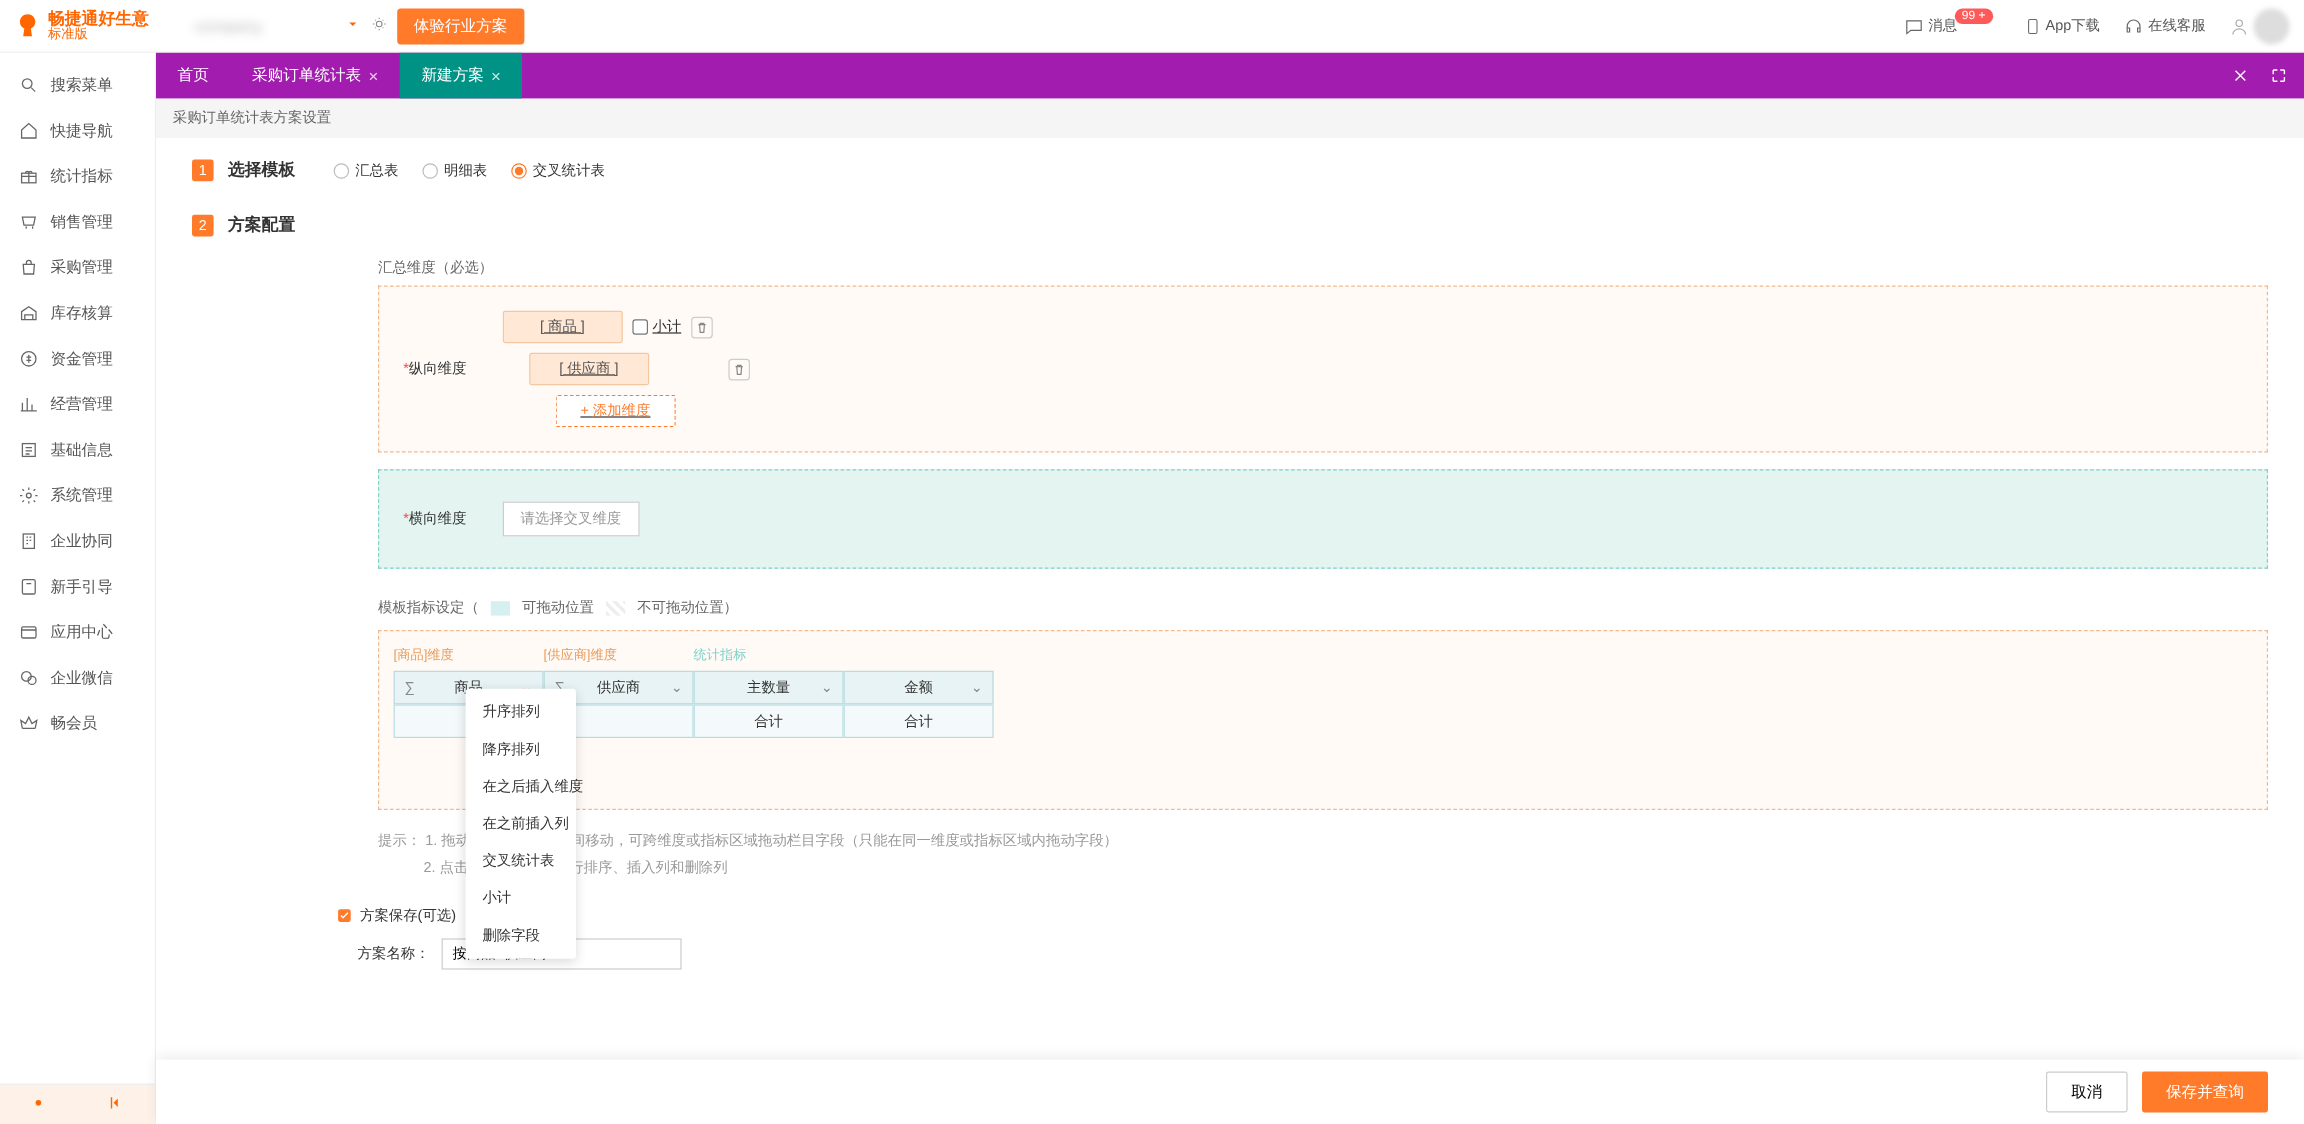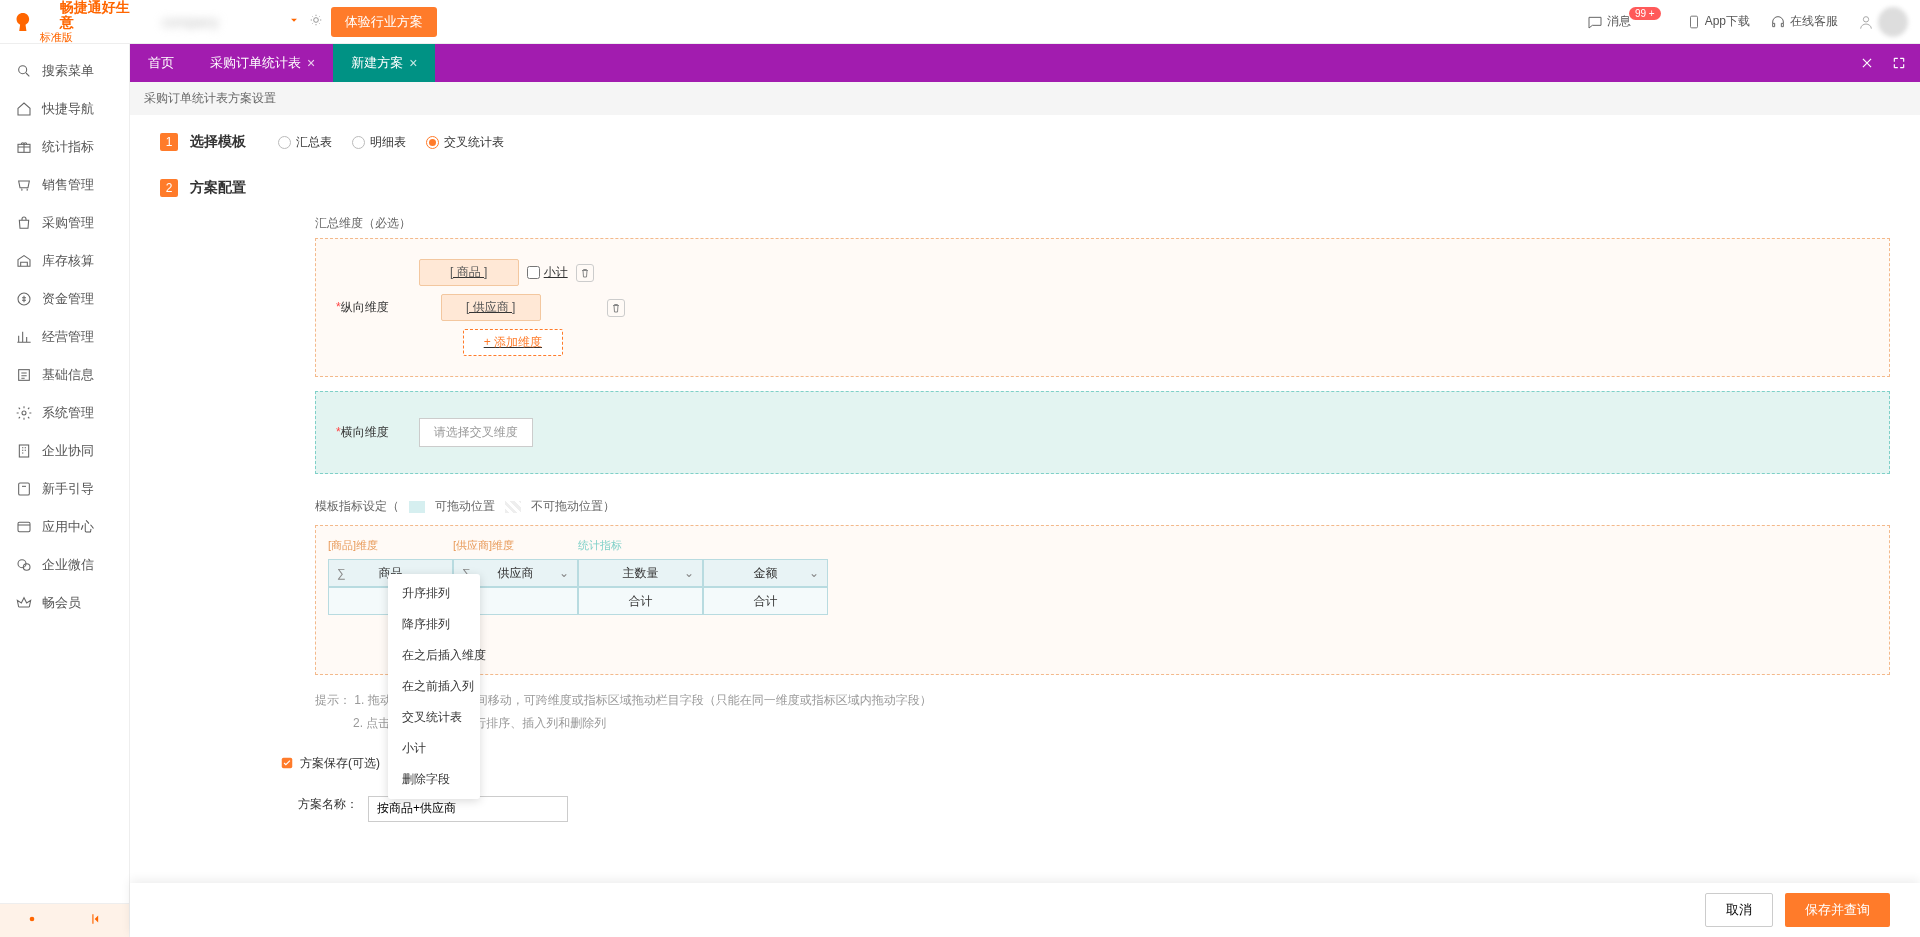--- a/index.html
+++ b/index.html
@@ -1,21 +1,21 @@
 <!DOCTYPE html>
 <html><head>
 <meta charset="utf-8">
 <style>
 * { box-sizing: border-box; margin: 0; padding: 0; }
 body { font-family: "Microsoft YaHei", Arial, sans-serif; font-size: 13px; color: #333; background: #fff; }
 
 
 .top-header { display: flex; align-items: center; height: 44px; padding: 0 12px; border-bottom: 1px solid #eee; }
 .logo-area { display: flex; align-items: center; gap: 6px; width: 130px; }
-.logo-text { color: #f60; font-weight: bold; font-size: 14px; margin-left: 20px; }
+.logo-text { color: #f60; font-weight: bold; font-size: 14px; }
 .logo-sub { color: #f60; font-size: 11px; }
 .logo-col { display: flex; flex-direction: column; line-height: 1.1; }
 .company-sel { display: flex; align-items: center; margin-left: 10px; gap: 8px; }
 .company-name { color: #bbb; filter: blur(4px); font-size: 14px; padding: 0 60px 0 10px;}
 .gear-icon svg, .chev-icon svg { width: 14px; height: 14px; }
 .btn-orange { background: #ff7b2a; color: #fff; border: none; border-radius: 3px; padding: 6px 14px; font-size: 13px; cursor: pointer; }
 .top-right { margin-left: auto; display: flex; align-items: center; gap: 20px; }
 .tr-item { display: flex; align-items: center; gap: 4px; font-size: 12px; color: #555; cursor: pointer; }
 .badge { background: #ff5a5a; color: #fff; font-size: 10px; border-radius: 10px; padding: 1px 6px; position: relative; top:-8px; left:-6px;}
 .avatar { width: 30px; height: 30px; border-radius: 50%; background: #ddd; filter: blur(2px);}
@@ -95,21 +95,21 @@
 
 
 .dropdown{position:absolute;background:#fff;box-shadow:0 2px 10px rgba(0,0,0,.15);border-radius:3px;padding:4px 0;width:92px;z-index:100;}
 .dropdown div{padding:7px 14px;font-size:12px;cursor:pointer;white-space:nowrap;}
 
 .tips { margin:14px 30px 0 185px; font-size:12px; color:#999; line-height:1.9;}
 
 .save-section{margin:20px 30px 0 150px;padding-bottom:20px;}
 .save-row1{display:flex;align-items:center;gap:6px;font-size:12px;}
 .save-row1 svg{width:14px;height:14px;}
-.save-row2{display:flex;align-items:flex-start;gap:10px;font-size:12px;margin-top:24px; margin-left:18px;}
+.save-row2{display:flex;align-items:center;gap:10px;font-size:12px;margin-top:10px; margin-left:18px;}
 .save-row2 input{border:1px solid #ccc;padding:5px 8px;font-size:12px;width:200px;}
 
 .footer{position:fixed;bottom:0;right:0;left:130px;background:#fff;padding:10px 30px;display:flex;justify-content:flex-end;gap:12px;box-shadow:0 -3px 10px rgba(0,0,0,.07);z-index:50;}
 .btn-default{border:1px solid #ccc;background:#fff;padding:7px 20px;font-size:13px;cursor:pointer;border-radius:2px;}
 .btn-primary{border:none;background:#ff7b2a;color:#fff;padding:7px 20px;font-size:13px;cursor:pointer;border-radius:2px;}
 </style>
 </head>
 <body>
 
 <div class="top-header">

